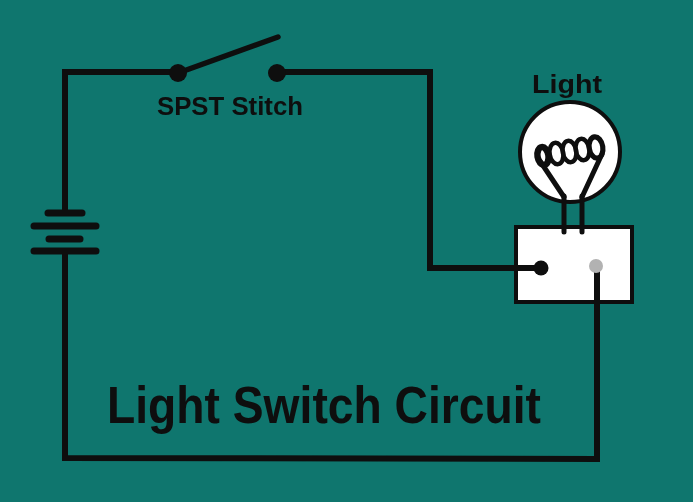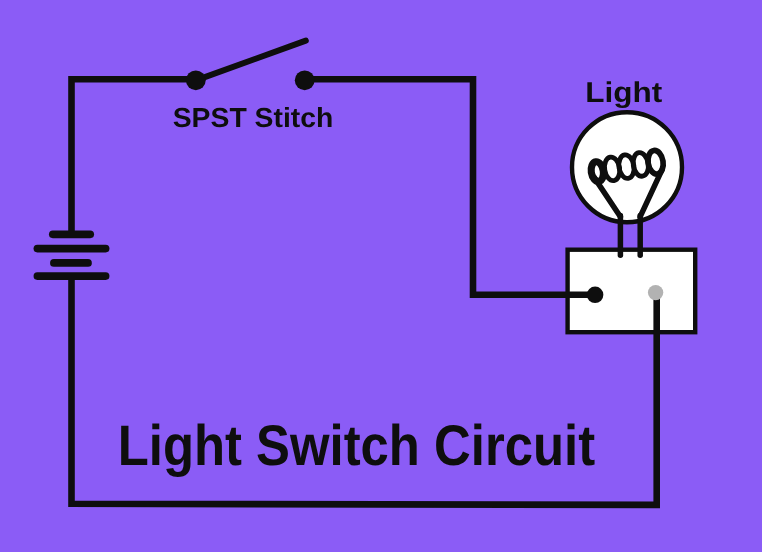--- a/index.html
+++ b/index.html
@@ -10,21 +10,21 @@
   body {
     width: 693px;
     height: 502px;
     overflow: hidden;
     font-family: "Liberation Sans", sans-serif;
   }
   .stage {
     position: relative;
     width: 693px;
     height: 502px;
-    background: #8b5cf6;
+    background: #0f766e;
   }
   svg { display: block; }
   .diagram-text {
     font-family: "Liberation Sans", "DejaVu Sans", sans-serif;
     font-weight: bold;
     fill: #0e0e0e;
   }
 </style>
 </head>
 <body>

